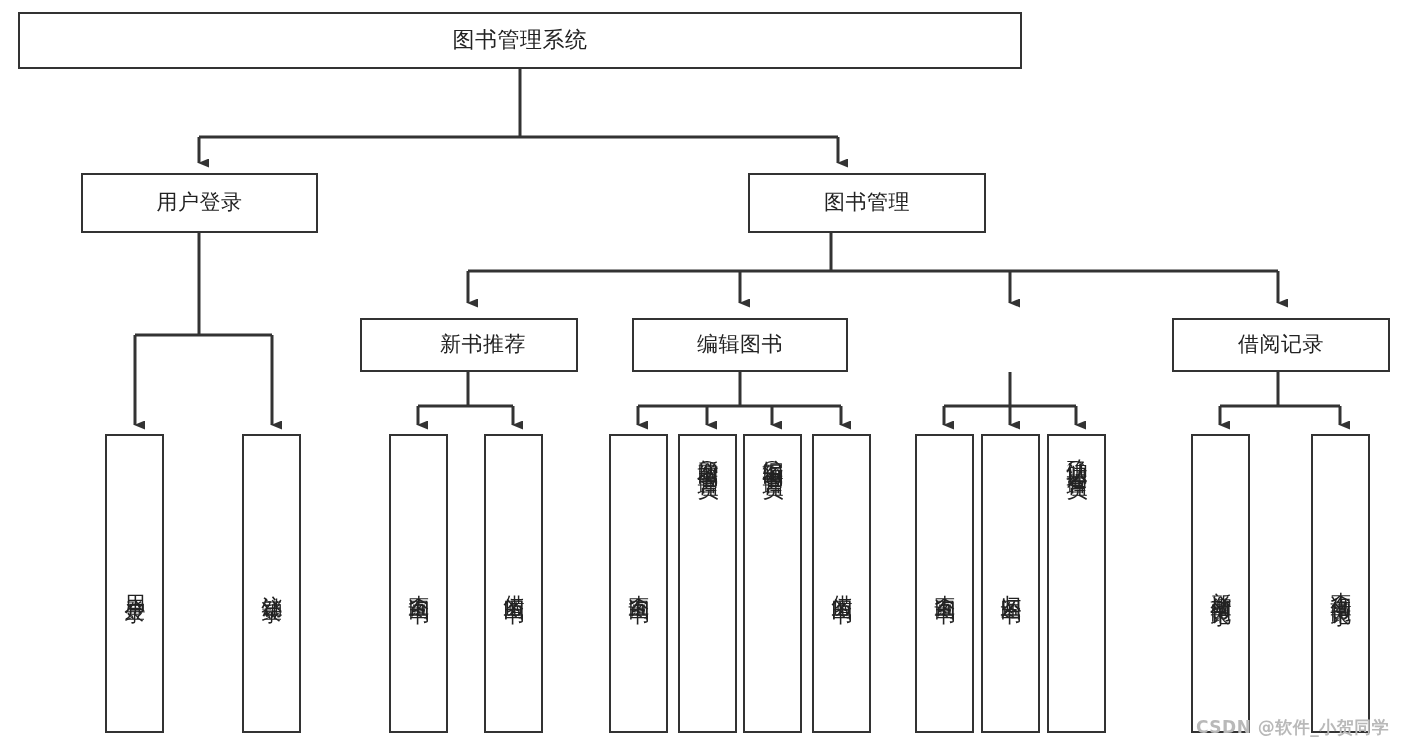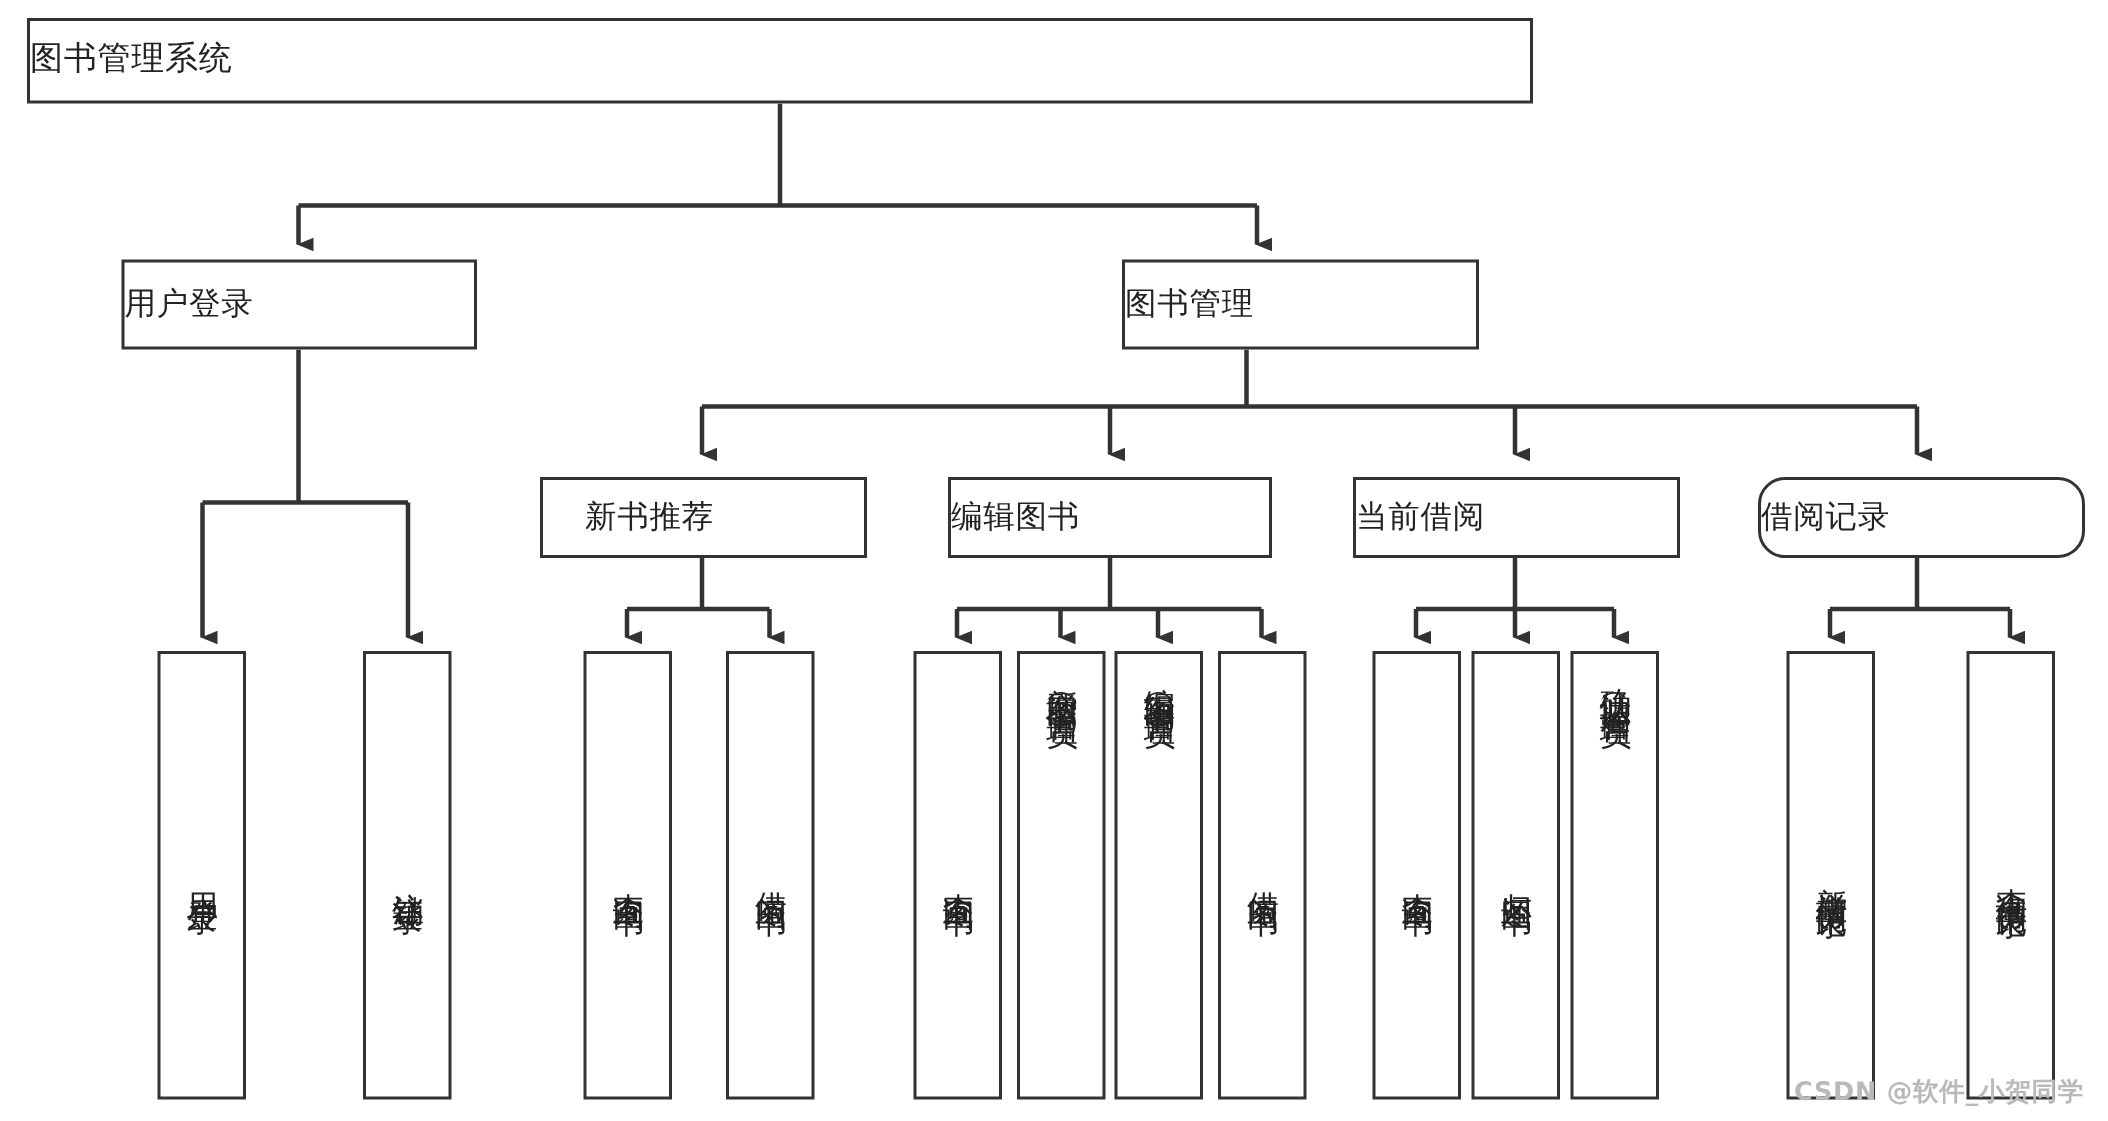--- a/index.html
+++ b/index.html
@@ -25,20 +25,21 @@
     height: 747px;
     pointer-events: none;
   }
   .node {
     position: absolute;
     box-sizing: border-box;
     border: 2.5px solid #333333;
     background: #ffffff;
     display: flex;
     align-items: center;
+    justify-content: center;
     color: #222222;
   }
   .node.horiz .label {
     font-size: 21px;
     line-height: 1.1;
     letter-spacing: 0.5px;
     white-space: nowrap;
   }
   .node.vert {
     align-items: flex-start;
@@ -133,24 +134,21 @@
   <div class="node horiz" style="left:748px; top:173px; width:238px; height:60px;">
     <span class="label">图书管理</span>
   </div>
 
   <div class="node horiz" style="left:360px; top:318px; width:218px; height:54px;padding-left:28px;">
     <span class="label">新书推荐</span>
   </div>
   <div class="node horiz" style="left:632px; top:318px; width:216px; height:54px;">
     <span class="label">编辑图书</span>
   </div>
-  <div class="node horiz" style="left:902px; top:318px; width:218px; height:54px;">
-    <span class="label">当前借阅</span>
-  </div>
-  <div class="node horiz" style="left:1172px; top:318px; width:218px; height:54px;border-radius:18px;">
+  <div class="node horiz" style="left:1172px; top:318px; width:218px; height:54px;">
     <span class="label">借阅记录</span>
   </div>
 
   <div class="node vert centered" style="left:105px; top:434px; width:59px; height:299px;">
     <span class="label">用户登录</span>
   </div>
   <div class="node vert centered" style="left:242px; top:434px; width:59px; height:299px;">
     <span class="label">注销登录</span>
   </div>
 

